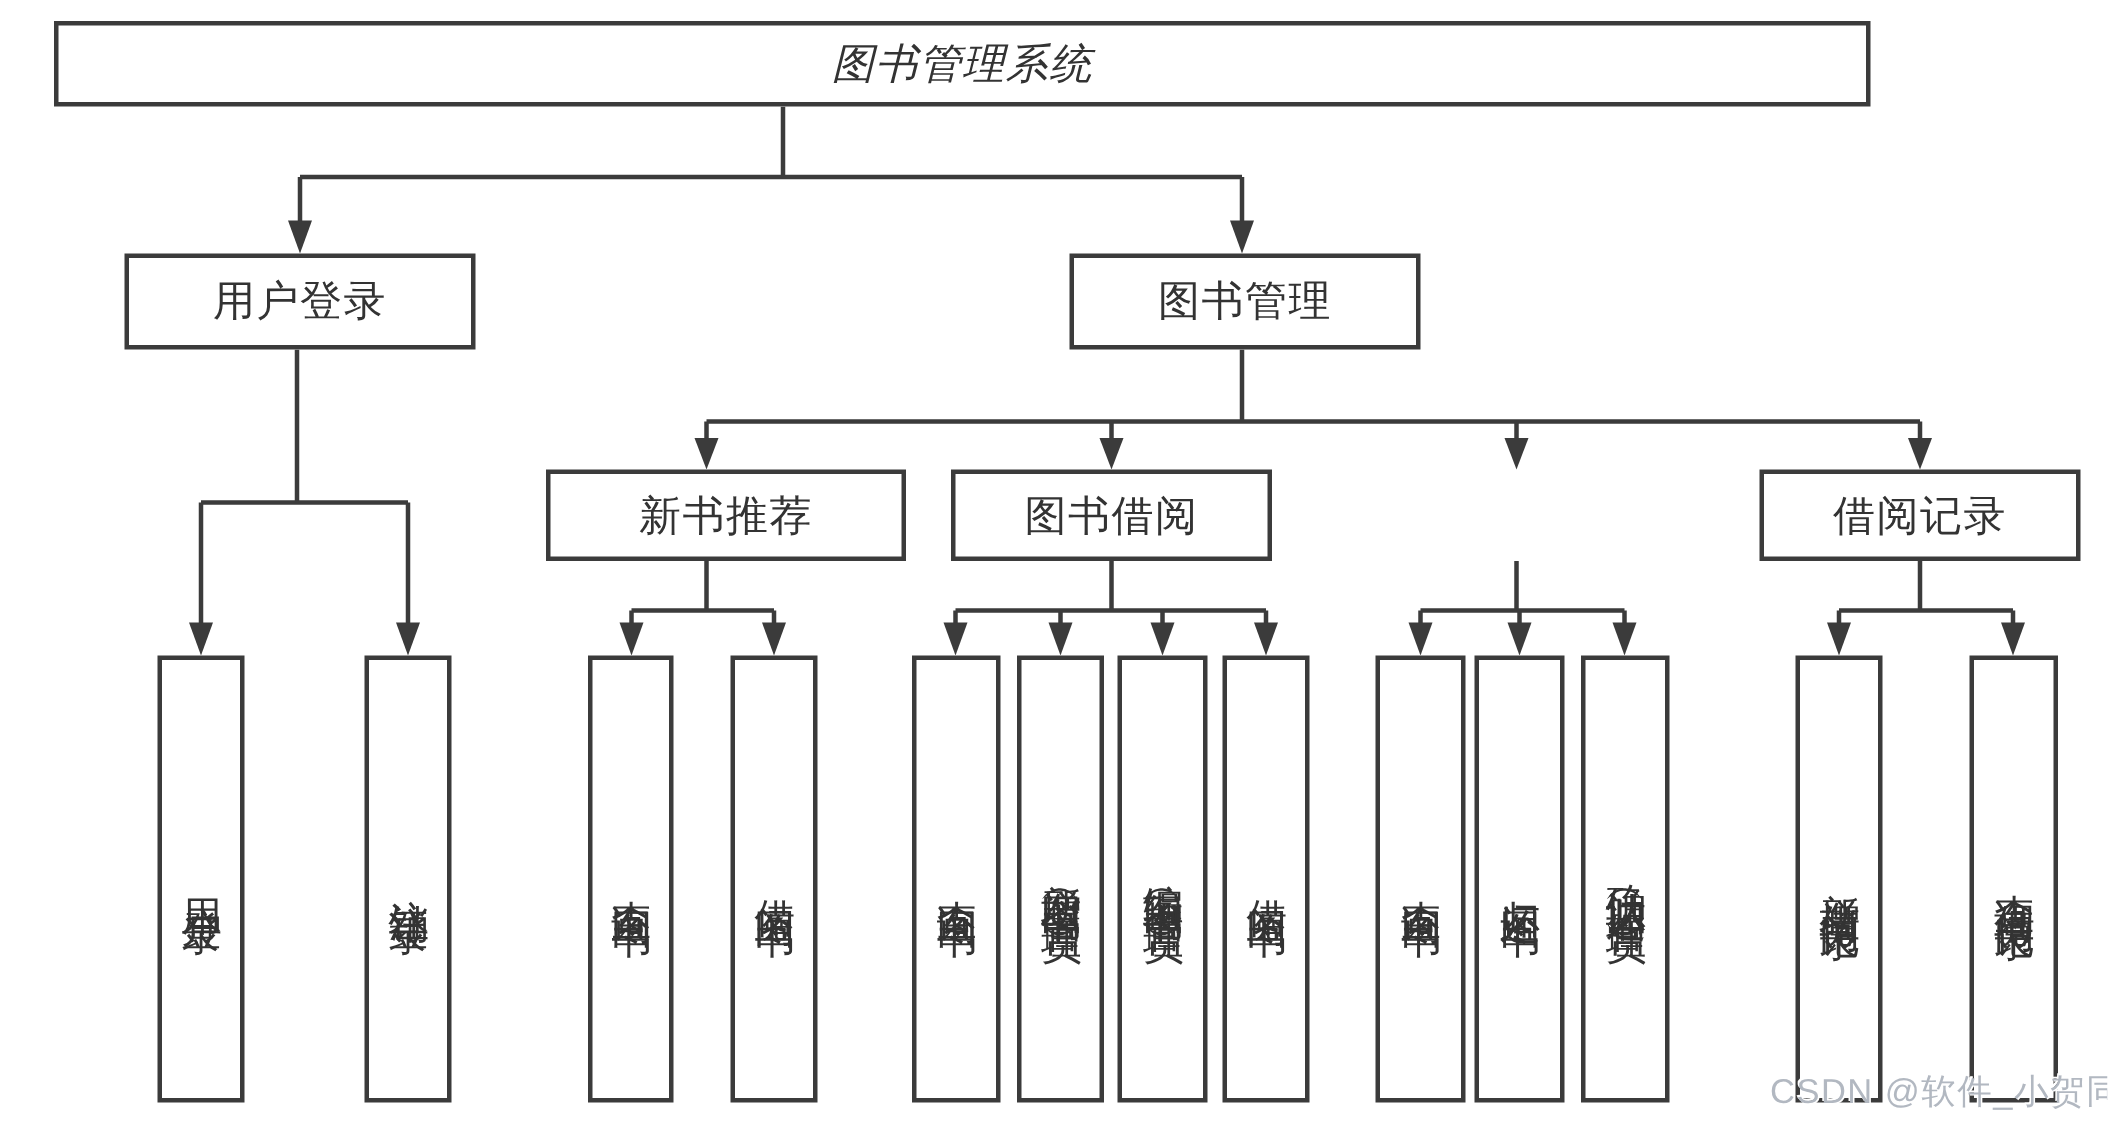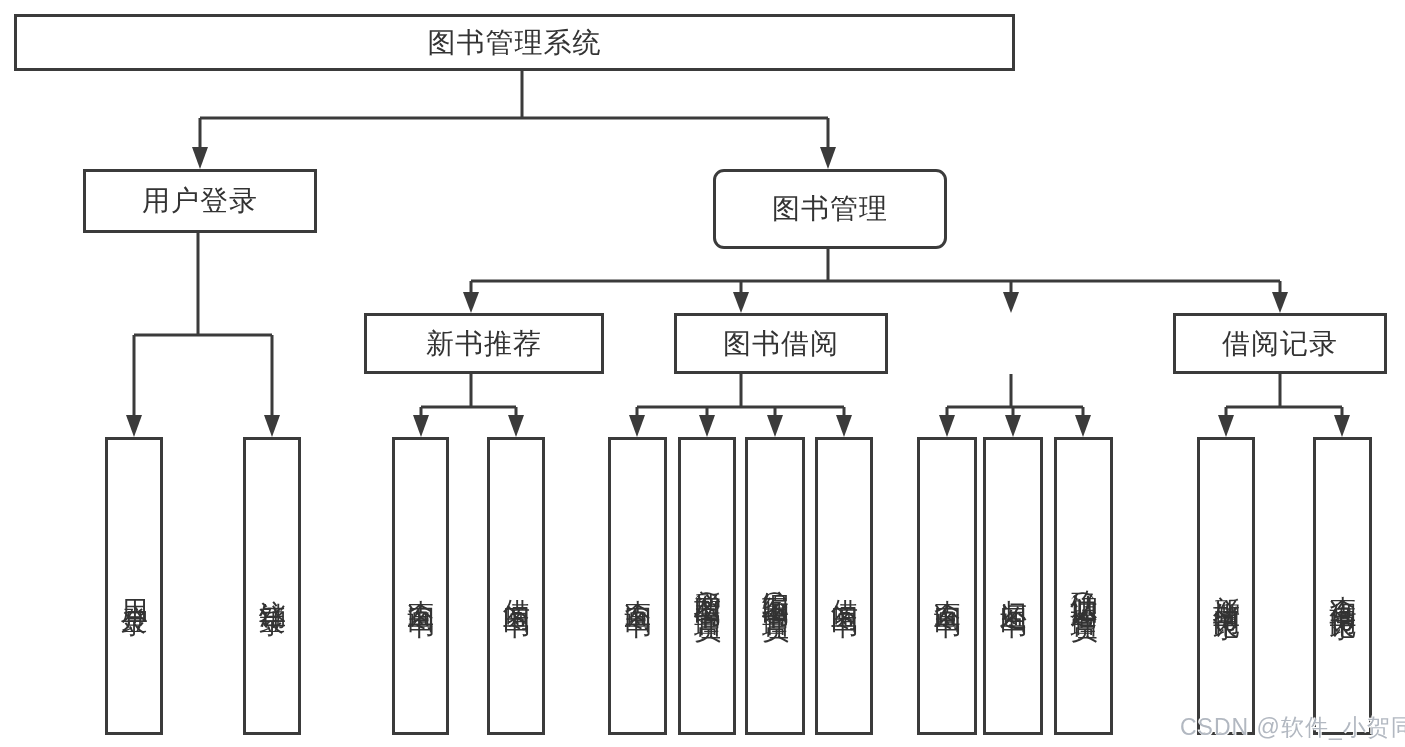--- a/index.html
+++ b/index.html
@@ -83,27 +83,27 @@
       <polygon points="767,415 783,415 775,437"></polygon>
       <polygon points="836,415 852,415 844,437"></polygon>
       <polygon points="939,415 955,415 947,437"></polygon>
       <polygon points="1005,415 1021,415 1013,437"></polygon>
       <polygon points="1075,415 1091,415 1083,437"></polygon>
       <polygon points="1218,415 1234,415 1226,437"></polygon>
       <polygon points="1334,415 1350,415 1342,437"></polygon>
     </g>
   </svg>
 
-  <div class="node hbox" style="left:14px;top:14px;width:1001px;height:57px;">图书管理系统</div>
+  <div class="node hbox" style="left:36px;top:14px;width:1211px;height:57px;font-style:italic;">图书管理系统</div>
 
   <div class="node hbox" style="left:83px;top:169px;width:234px;height:64px;">用户登录</div>
-  <div class="node hbox" style="left:713px;top:169px;width:234px;height:80px;border-radius:11px;">图书管理</div>
+  <div class="node hbox" style="left:713px;top:169px;width:234px;height:64px;">图书管理</div>
 
   <div class="node hbox" style="left:364px;top:313px;width:240px;height:61px;">新书推荐</div>
-  <div class="node hbox" style="left:634px;top:313px;width:214px;height:61px;margin-left:40px;">图书借阅</div>
+  <div class="node hbox" style="left:634px;top:313px;width:214px;height:61px;">图书借阅</div>
   <div class="node hbox" style="left:1173px;top:313px;width:214px;height:61px;">借阅记录</div>
 
   <div class="node vbox" style="left:105px;top:437px;width:58px;height:298px;">用户登录</div>
   <div class="node vbox" style="left:243px;top:437px;width:58px;height:298px;">注销登录</div>
 
   <div class="node vbox" style="left:392px;top:437px;width:57px;height:298px;">查询图书</div>
   <div class="node vbox" style="left:487px;top:437px;width:58px;height:298px;">借阅图书</div>
 
   <div class="node vbox" style="left:608px;top:437px;width:59px;height:298px;">查询图书</div>
   <div class="node vbox" style="left:678px;top:437px;width:58px;height:298px;">新增图书（管理员）</div>

